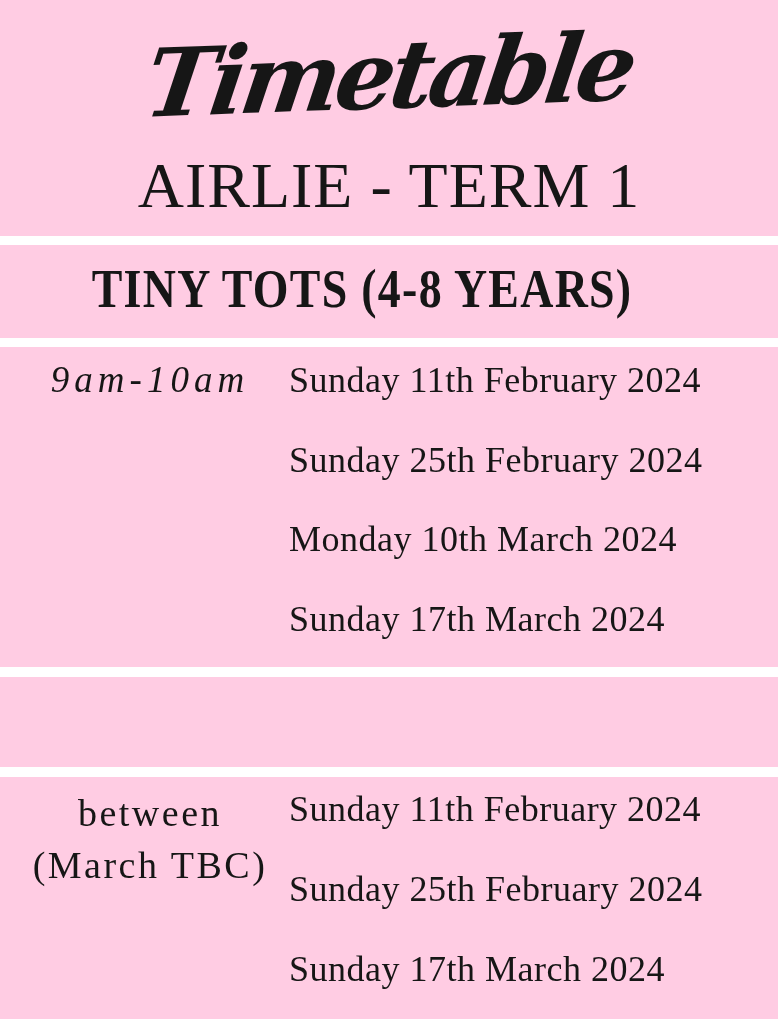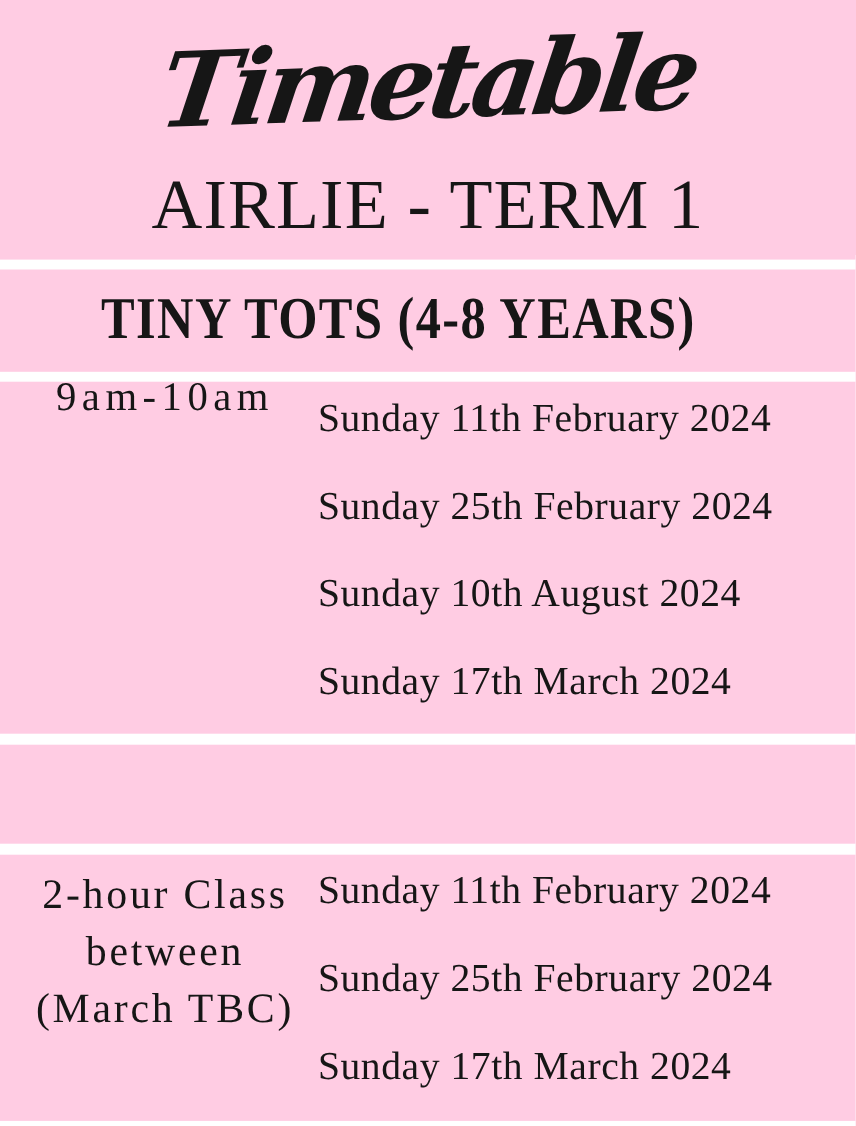--- a/index.html
+++ b/index.html
@@ -76,34 +76,33 @@
   <div class="main-title">AIRLIE - TERM 1</div>
 
   <div class="divider" style="top:236px;height:9px;"></div>
 
   <section class="band" style="top:245px;height:88px;">
     <h2>TINY TOTS (4-8 YEARS)</h2>
   </section>
 
   <div class="divider" style="top:338px;height:9px;"></div>
 
-  <div class="time-label" style="top:340px;">9am-10am</div>
+  <div class="time-label" style="top:358px;font-style:italic;">9am-10am</div>
 
   <div class="date" style="top:358px;">Sunday 11th February 2024</div>
   <div class="date" style="top:438px;">Sunday 25th February 2024</div>
-  <div class="date" style="top:517px;">Sunday 10th August 2024</div>
+  <div class="date" style="top:517px;">Monday 10th March 2024</div>
   <div class="date" style="top:597px;">Sunday 17th March 2024</div>
 
   <div class="divider" style="top:667px;height:10px;"></div>
 
 
   <div class="divider" style="top:767px;height:10px;"></div>
 
   <div class="time-block">
-    <div class="time-line">2-hour Class</div>
     <div class="time-line">between</div>
     <div class="time-line">(March TBC)</div>
   </div>
 
   <div class="date" style="top:787px;">Sunday 11th February 2024</div>
   <div class="date" style="top:867px;">Sunday 25th February 2024</div>
   <div class="date" style="top:947px;">Sunday 17th March 2024</div>
 
   <div class="divider" style="top:1019px;height:10px;"></div>
 

